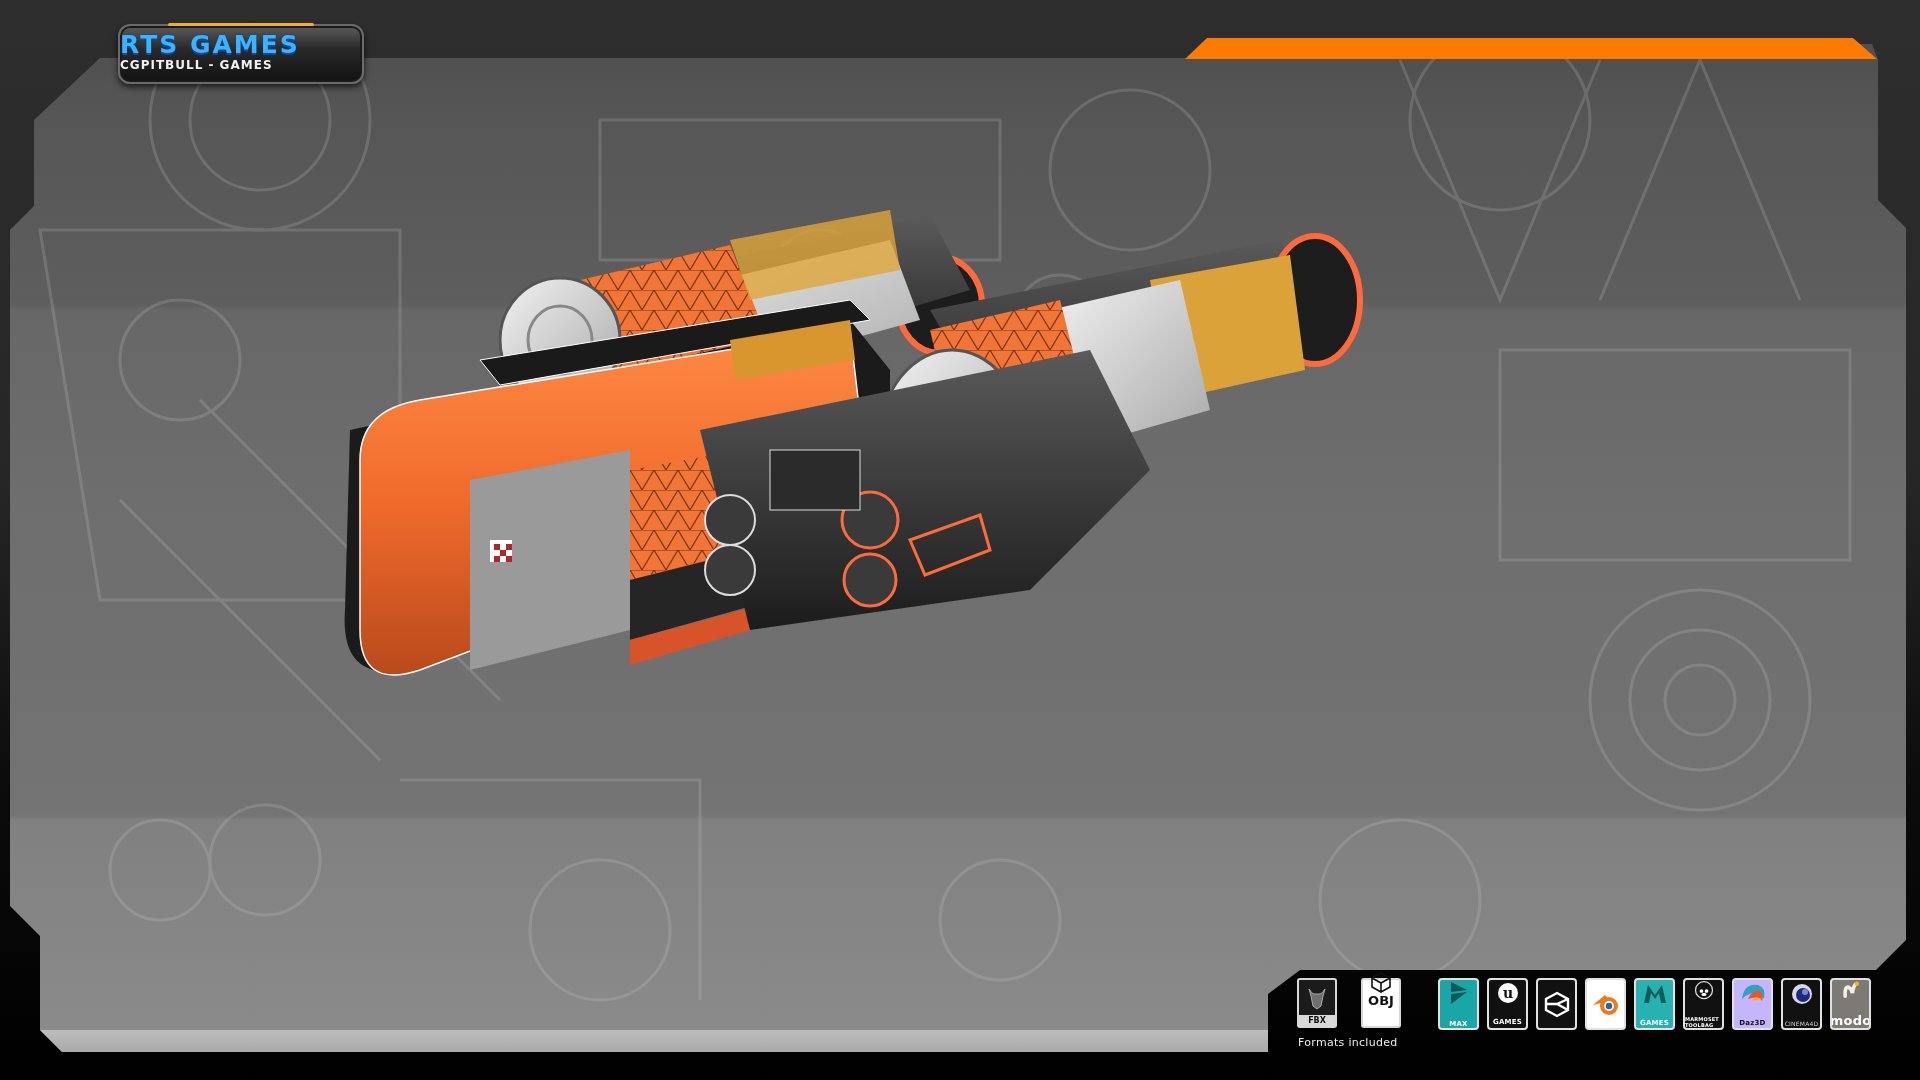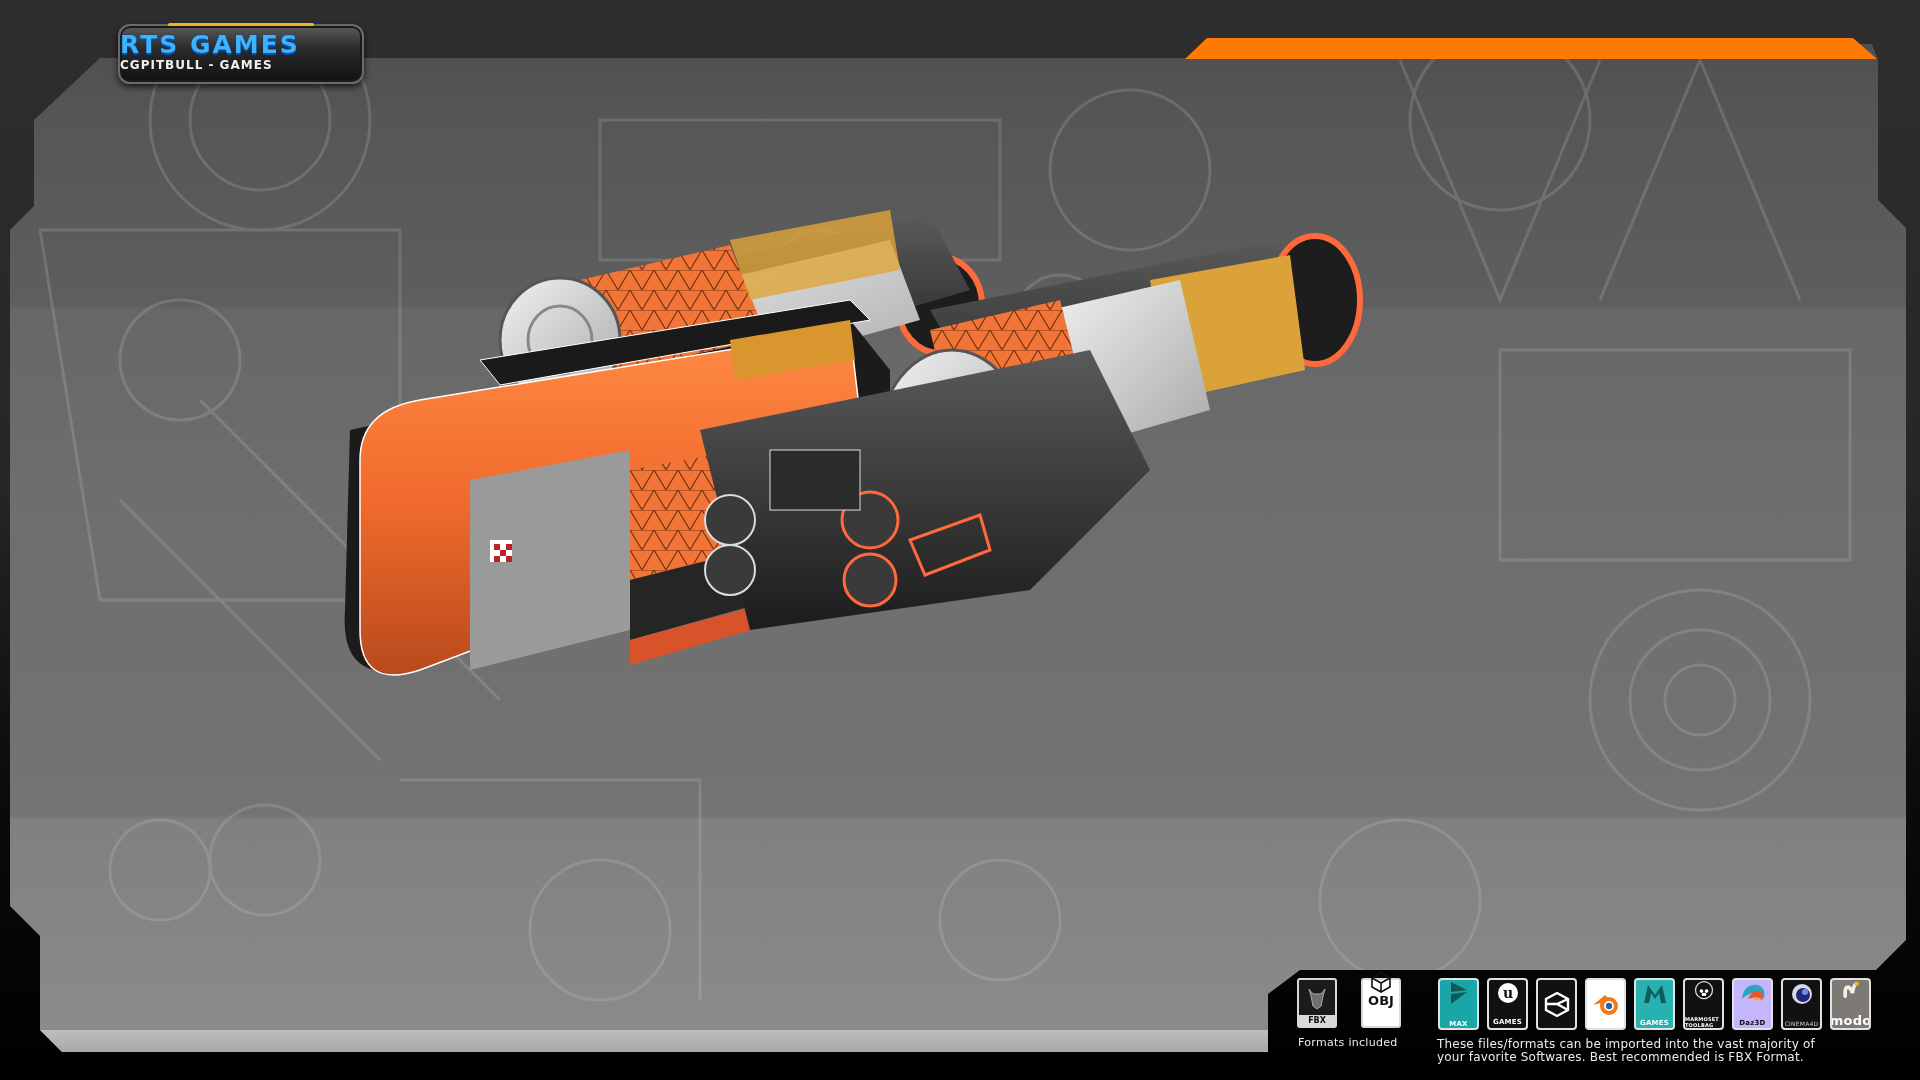--- a/index.html
+++ b/index.html
@@ -272,17 +272,13 @@
       <span class="nm" style="font-weight:normal;color:#cfcfcf;font-size:6px">CINEMA4D</span>
     </div>
     <div class="sw" style="background:#7d7a76">
       <svg width="26" height="26" viewBox="0 0 26 26">
           <path d="M5 22 Q4 8 10 10 Q14 12 15 18 Q16 8 20 5" fill="none" stroke="#f4efe0" stroke-width="5" stroke-linecap="round"></path>
           <circle cx="21" cy="5" r="3" fill="#f5b21b"></circle>
         </svg>
       <span class="nm" style="font-size:13px;font-weight:bold">modo</span>
     </div>
   </div>
-  <div class="soft-caption">
-    <div>These files/formats can be imported into the vast majority of</div>
-    <div>your favorite Softwares. Best recommended is FBX Format.</div>
-  </div>
 </div>
 
 </body></html>

